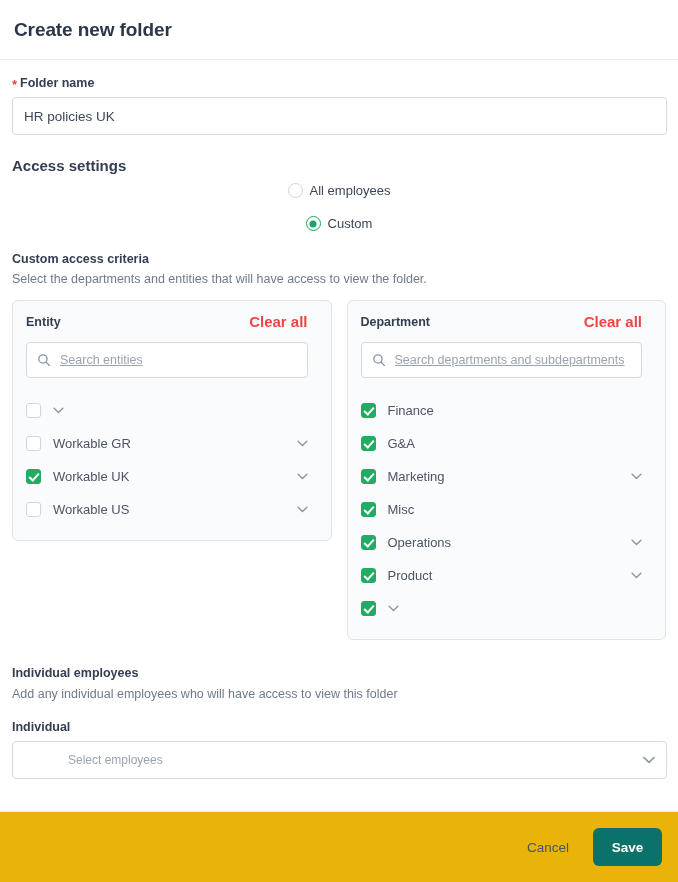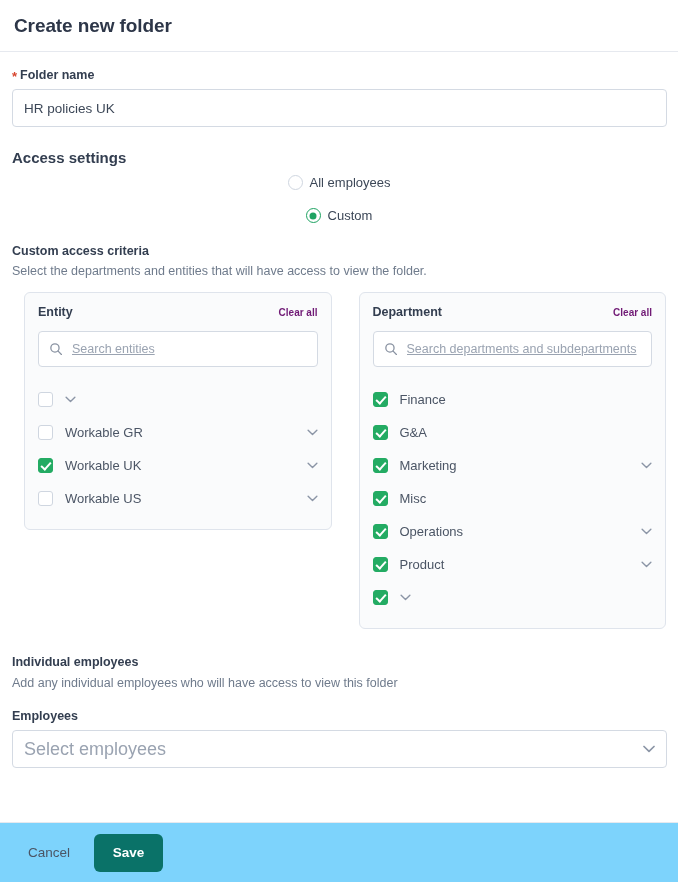--- a/index.html
+++ b/index.html
@@ -12,21 +12,21 @@
   }
   .page {
     position: relative;
     width: 678px; height: 882px;
     background: #ffffff;
     overflow: hidden;
   }
 
   
   .modal-header {
-    height: 52px;
+    height: 60px;
     display: flex; align-items: center;
     padding: 0 14px;
     border-bottom: 1px solid #e6e9ef;
     background: #fff;
   }
   .modal-title {
     font-size: 19px;
     font-weight: bold;
     color: #2d3648;
     letter-spacing: -0.1px;
@@ -114,34 +114,33 @@
     color: #6f7b8c;
     margin-bottom: 14px;
   }
 
   
   .panels { display: flex; gap: 15px; }
   .panel {
     background: #fafbfc;
     border: 1px solid #dfe4ec;
     border-radius: 6px;
-    padding: 12px 13px 14px 13px;
+    padding: 12px 23px 14px 13px;
     width: 321px;
     align-self: flex-start;
-    margin-left: 12px;
   }
   .panel-head {
     display: flex; align-items: center; justify-content: space-between;
     margin-bottom: 12px;
   }
   .panel-title {
     font-size: 12.5px; font-weight: bold; color: #333e50;
   }
   .clear-all {
-    font-size: 10px; font-weight: bold; color: #701a75;
+    font-size: 15px; font-weight: bold; color: #ef4444;
     cursor: pointer;
   }
   .search-box {
     height: 36px;
     border: 1px solid #d4dae3;
     border-radius: 4px;
     background: #fff;
     display: flex; align-items: center;
     padding: 0 10px;
     gap: 9px;
@@ -203,32 +202,32 @@
     margin-bottom: 7px;
   }
   .select-box {
     width: 655px; height: 38px;
     border: 1px solid #d4dae3;
     border-radius: 4px;
     background: #fff;
     display: flex; align-items: center; justify-content: space-between;
     padding: 0 11px;
   }
-  .select-placeholder { font-size: 18px; color: #9aa3b1; }
+  .select-placeholder { font-size: 12px; color: #9aa3b1; margin-left: 44px; }
 
   
   .modal-footer {
     position: absolute;
     left: 0; right: 0; bottom: 0;
-    height: 60px;
+    height: 71px;
     border-top: 1px solid #e6e9ef;
-    display: flex; align-items: center; 
+    display: flex; align-items: center; justify-content: flex-end;
     gap: 12px;
     padding: 0 16px;
-    background: #7dd3fc;
+    background: #eab308;
   }
   .btn-cancel {
     font-size: 13.5px; color: #4b5565;
     background: transparent; border: none;
     padding: 10px 12px;
     cursor: pointer;
     font-family: inherit;
   }
   .btn-save {
     font-size: 13.5px; font-weight: bold; color: #ffffff;
@@ -392,21 +391,21 @@
 
         </div>
       </div>
 
     </div>
 
     <div class="section-gap-3"></div>
 
     <div class="indiv-title">Individual employees</div>
     <div class="indiv-desc">Add any individual employees who will have access to view this folder</div>
-    <div class="emp-label">Employees</div>
+    <div class="emp-label">Individual</div>
     <div class="select-box">
       <span class="select-placeholder">Select employees</span>
       <svg width="12" height="8" viewBox="0 0 12 8">
         <polyline points="1,1.5 6,6.3 11,1.5" fill="none" stroke="#8b95a6" stroke-width="1.7" stroke-linecap="round" stroke-linejoin="round"></polyline>
       </svg>
     </div>
 
   </div>
 
   <div class="modal-footer">

